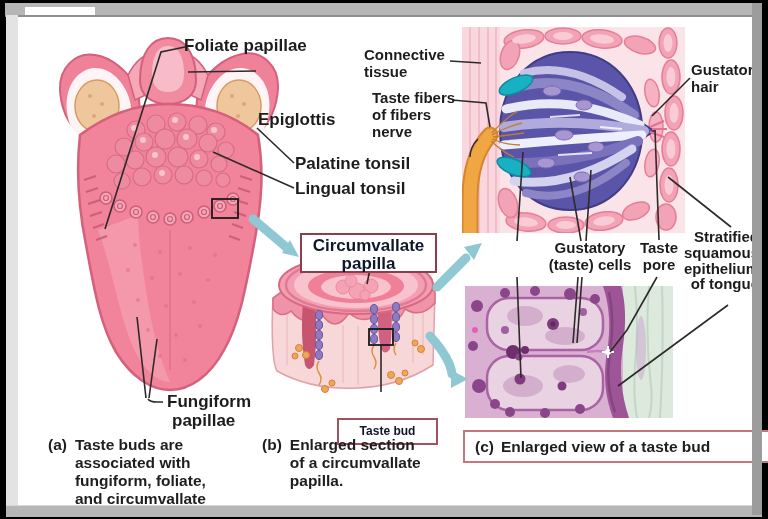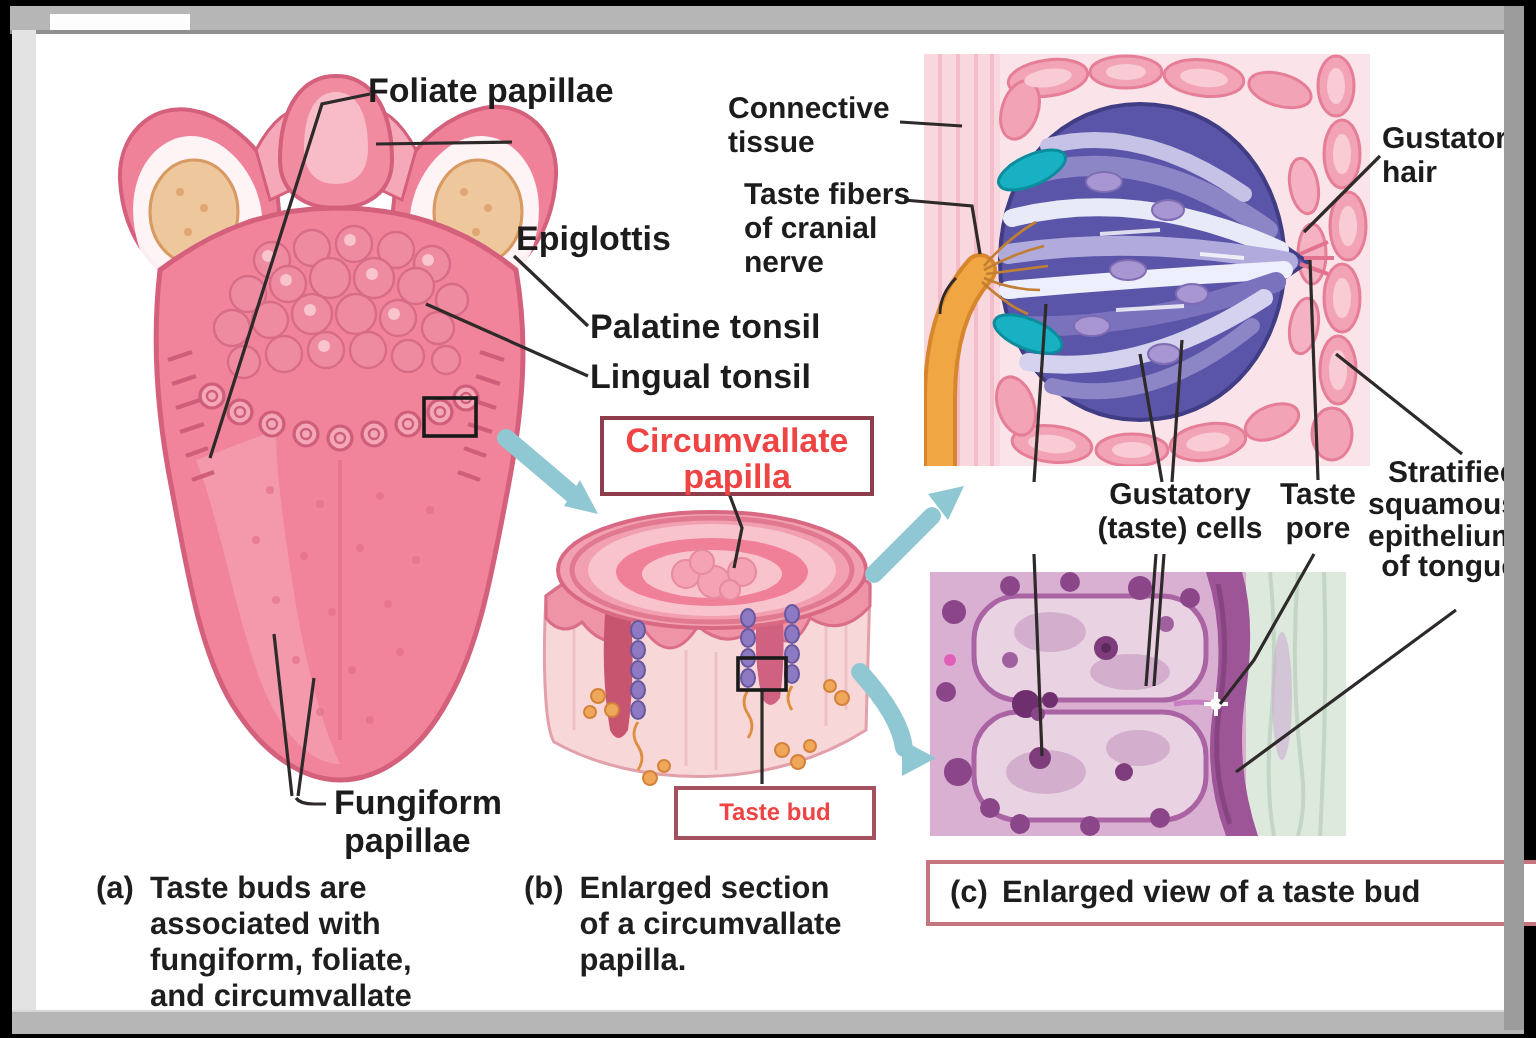--- a/index.html
+++ b/index.html
@@ -16,21 +16,21 @@
   
   .art{position:absolute;z-index:5;}
   .overlay{position:absolute;left:0;top:0;z-index:10;pointer-events:none;}
   
   .lbl{position:absolute;z-index:20;color:#1c1c1c;font-weight:700;line-height:1.12;white-space:nowrap;}
   .fs17{font-size:17px;}
   .fs16{font-size:15px;}
   .fs15{font-size:15px;}
   .ctr{text-align:center;white-space:normal;}
   .rgt{text-align:right;white-space:normal;}
-  .boxlbl{position:absolute;z-index:20;background:#fff;color:#ef4444;font-weight:700;text-align:center;}
+  .boxlbl{position:absolute;z-index:20;background:#fff;color:#0f172a;font-weight:700;text-align:center;margin-top:25px;}
   .box-circum{left:300px;top:208px;width:133px;height:34px;border:2px solid #8e3d4c;font-size:17px;line-height:1.05;padding-top:2px;}
   .box-tbud{left:337px;top:393px;width:97px;height:23px;border:2px solid #a2525e;font-size:12px;line-height:23px;}
   .cap{position:absolute;z-index:20;color:#1e1e1e;font-weight:700;font-size:15.5px;line-height:18px;display:flex;}
   .cap .mk{flex:0 0 auto;margin-right:8px;}
   .capc-box{position:absolute;left:463px;top:430px;width:301px;height:29px;border:2px solid #c4757d;background:#fff;z-index:20;
             display:flex;align-items:center;color:#1e1e1e;font-weight:700;font-size:15.5px;white-space:nowrap;overflow:hidden;padding-left:10px;}
   .capc-box .mk{margin-right:7px;}
 </style>
 </head>
 <body>
@@ -415,21 +415,21 @@
     <div>papilla</div>
   </div>
   <div class="boxlbl box-tbud">Taste bud</div>
 
   <div class="lbl fs16" style="left:364px;top:47px;">
     <div>Connective</div>
     <div>tissue</div>
   </div>
   <div class="lbl fs16" style="left:372px;top:90px;">
     <div>Taste fibers</div>
-    <div>of cranial</div>
+    <div>of fibers</div>
     <div>nerve</div>
   </div>
   <div class="lbl fs16" style="left:691px;top:62px;">
     <div>Gustatory</div>
     <div>hair</div>
   </div>
   <div class="lbl fs16 ctr" style="left:540px;top:240px;width:100px;">
     <div>Gustatory</div>
     <div>(taste) cells</div>
   </div>

